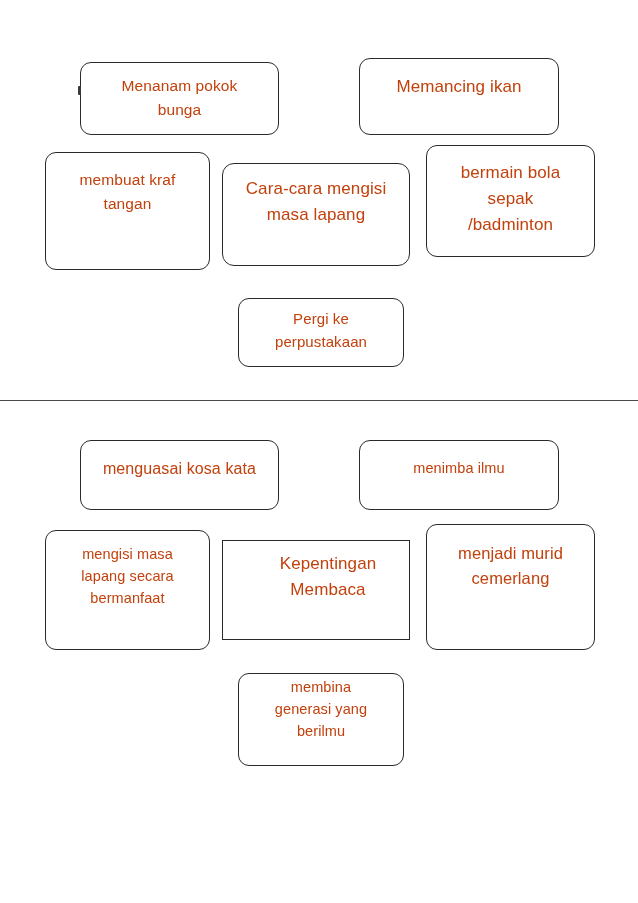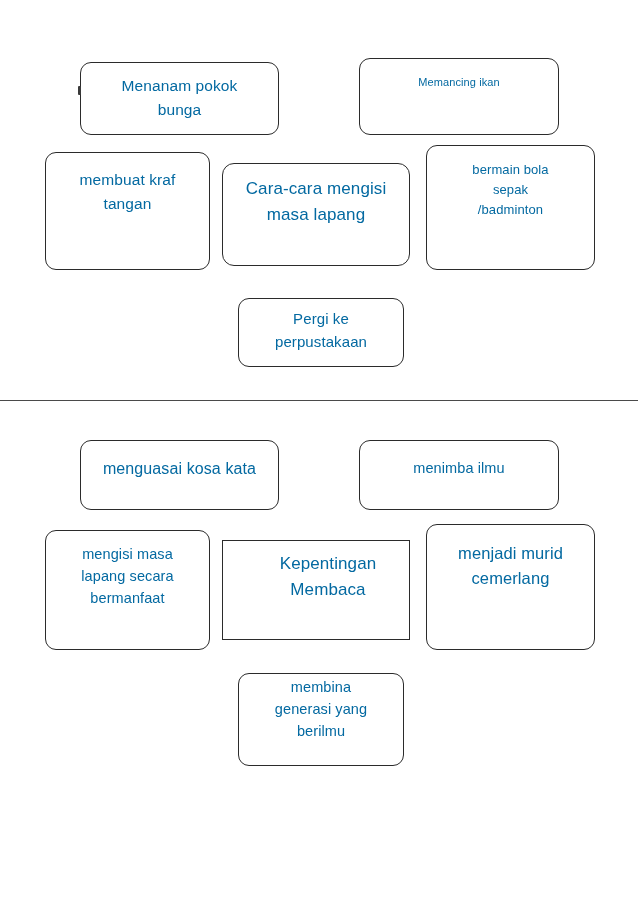--- a/index.html
+++ b/index.html
@@ -27,21 +27,21 @@
   .node {
     position: absolute;
     box-sizing: border-box;
     border: 1.4px solid #2b2b2b;
     background: #ffffff;
     display: flex;
     flex-direction: column;
     align-items: center;
     text-align: center;
     line-height: 1.52;
-    color: #0369a1;
+    color: #c2410c;
     letter-spacing: 0.1px;
   }
   .node.rounded { border-radius: 11px; }
   .node.sharp   { border-radius: 0; }
 
   
   .node .txt {
     display: block;
     width: 100%;
     white-space: pre-line;
@@ -60,24 +60,24 @@
   .ink-dot {
     position: absolute;
     width: 3px;
     height: 9px;
     background: #3a3a3a;
     border-radius: 1px;
   }
 
   
   #s1-top-left      { left: 80px;  top: 62px;  width: 199px; height: 73px;  padding-top: 11px; font-size: 15.5px; }
-  #s1-top-right     { left: 359px; top: 58px;  width: 200px; height: 77px;  padding-top: 15px; font-size: 11px; }
+  #s1-top-right     { left: 359px; top: 58px;  width: 200px; height: 77px;  padding-top: 15px; font-size: 17px; }
   #s1-mid-left      { left: 45px;  top: 152px; width: 165px; height: 118px; padding-top: 15px; font-size: 15.5px; }
   #s1-center        { left: 222px; top: 163px; width: 188px; height: 103px; padding-top: 12px; font-size: 17px; border-radius: 12px; }
-  #s1-mid-right     { left: 426px; top: 145px; width: 169px; height: 125px; padding-top: 14px; font-size: 13px; }
+  #s1-mid-right     { left: 426px; top: 145px; width: 169px; height: 112px; padding-top: 14px; font-size: 17px; }
   #s1-bottom        { left: 238px; top: 298px; width: 166px; height: 69px;  padding-top: 9px;  font-size: 15px; }
 
   
   #s2-top-left      { left: 80px;  top: 440px; width: 199px; height: 70px;  padding-top: 16px; font-size: 16px; }
   #s2-top-right     { left: 359px; top: 440px; width: 200px; height: 70px;  padding-top: 16px; font-size: 14.5px; text-align: center; }
   #s2-mid-left      { left: 45px;  top: 530px; width: 165px; height: 120px; padding-top: 12px; font-size: 14.5px; }
   #s2-center        { left: 222px; top: 540px; width: 188px; height: 100px; padding-top: 10px; font-size: 17px; padding-left: 24px; }
   #s2-mid-right     { left: 426px; top: 524px; width: 169px; height: 126px; padding-top: 16px; font-size: 16.5px; }
   #s2-bottom        { left: 238px; top: 673px; width: 166px; height: 93px;  padding-top: 2px; font-size: 14.5px; }
 

